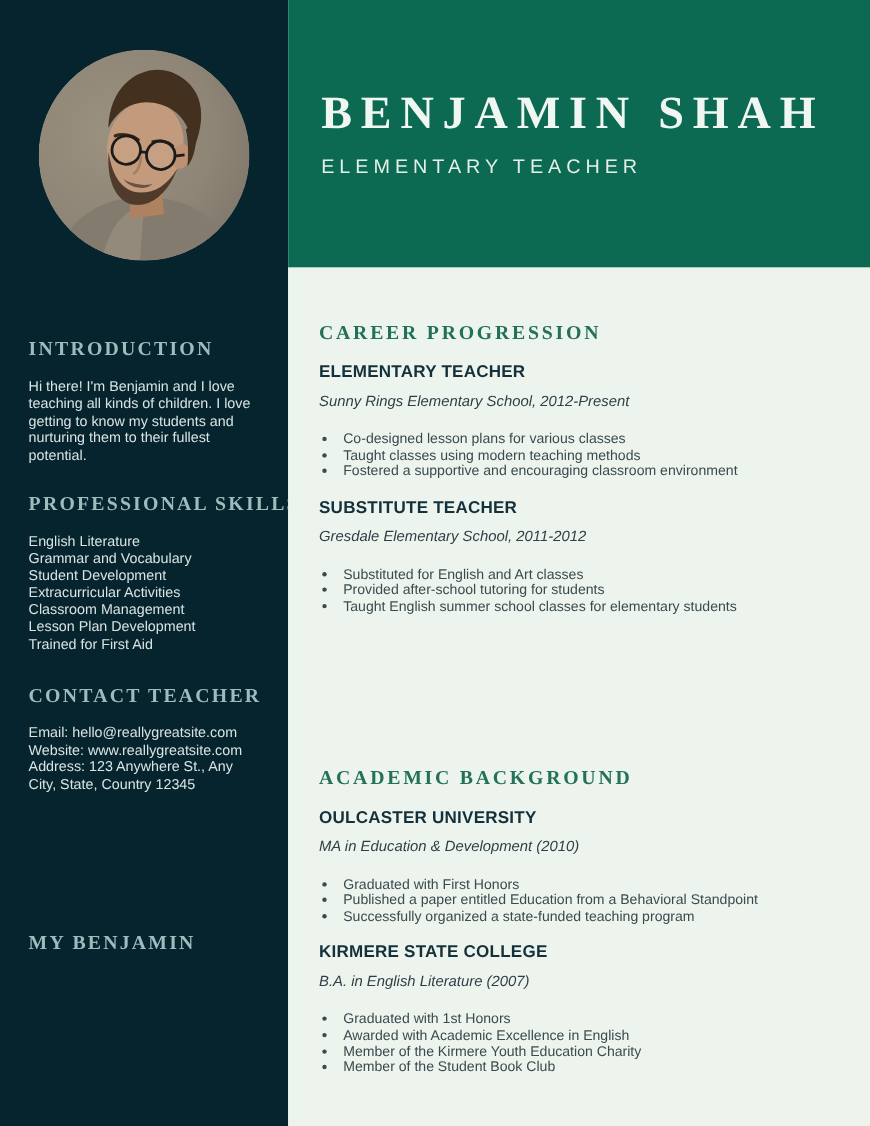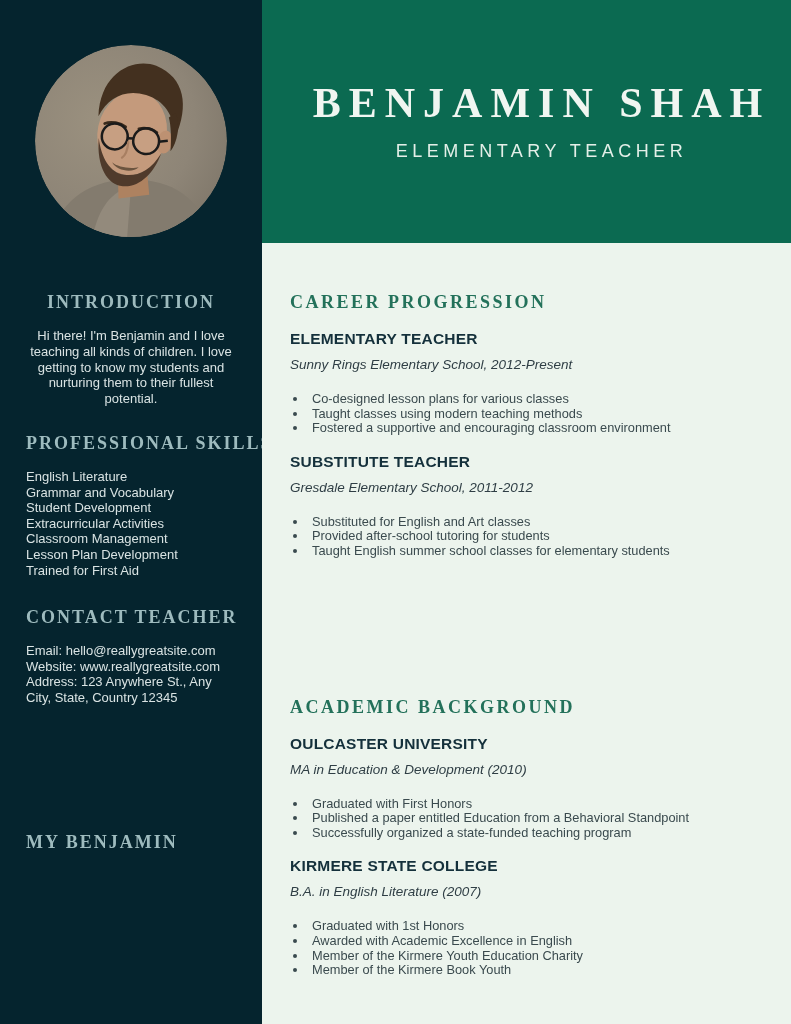--- a/index.html
+++ b/index.html
@@ -24,37 +24,37 @@
     background:var(--sidebar-bg);
     color:var(--sidebar-text);
     padding:0 26px;
   }
   .photo-wrap{
     width:192px;height:192px;border-radius:50%;
     margin:45px auto 0;overflow:hidden;display:block;
   }
   .photo-wrap svg{display:block;width:100%;height:100%;}
   .s-section{margin-top:26px;}
-  .s-section.intro{margin-top:55px;text-align:center;}
+  .s-section.intro{margin-top:70px;}
   .s-section.contact{margin-top:29px;}
   .s-section.interests{margin-top:126px;}
   .s-heading{
     font-family:"Liberation Serif","DejaVu Serif",serif;
     font-weight:600;font-size:18px;letter-spacing:2px;
     color:var(--sidebar-heading);white-space:nowrap;
   }
   .s-text{margin-top:15px;font-size:13px;line-height:15.8px;color:var(--sidebar-text);}
   .s-list{margin-top:15px;list-style:none;}
   .s-list li{font-size:13px;line-height:15.6px;color:var(--sidebar-text);}
 
   
   .main{flex:1;background:var(--page-mint);display:flex;flex-direction:column;}
   .band{
     height:243px;min-height:243px;background:var(--band-green);
-    padding-left:30px;display:flex;flex-direction:column;justify-content:center;text-align:center;
+    padding-left:30px;display:flex;flex-direction:column;justify-content:center;
   }
   .name{
     font-family:"Liberation Serif","DejaVu Serif",serif;
     font-weight:600;font-size:42px;letter-spacing:8px;
     color:var(--name-color);line-height:1.05;
   }
   .role{
     margin-top:16px;font-size:18px;letter-spacing:4.5px;
     color:#E4EFE8;font-weight:400;
   }
@@ -218,21 +218,21 @@
             </div>
 
             <div class="entry">
               <h3 class="entry-role">KIRMERE STATE COLLEGE</h3>
               <p class="entry-org">B.A. in English Literature (2007)</p>
               <ul class="bullets">
 
               <li>Graduated with 1st Honors</li>
                 <li>Awarded with Academic Excellence in English</li>
                 <li>Member of the Kirmere Youth Education Charity</li>
-                <li>Member of the Kirmere Book Youth</li>
+                <li>Member of the Student Book Club</li>
               </ul>
             </div>
           </div>
       </section>
 
     </div>
   </main>
 </div>
 
 </body></html>

